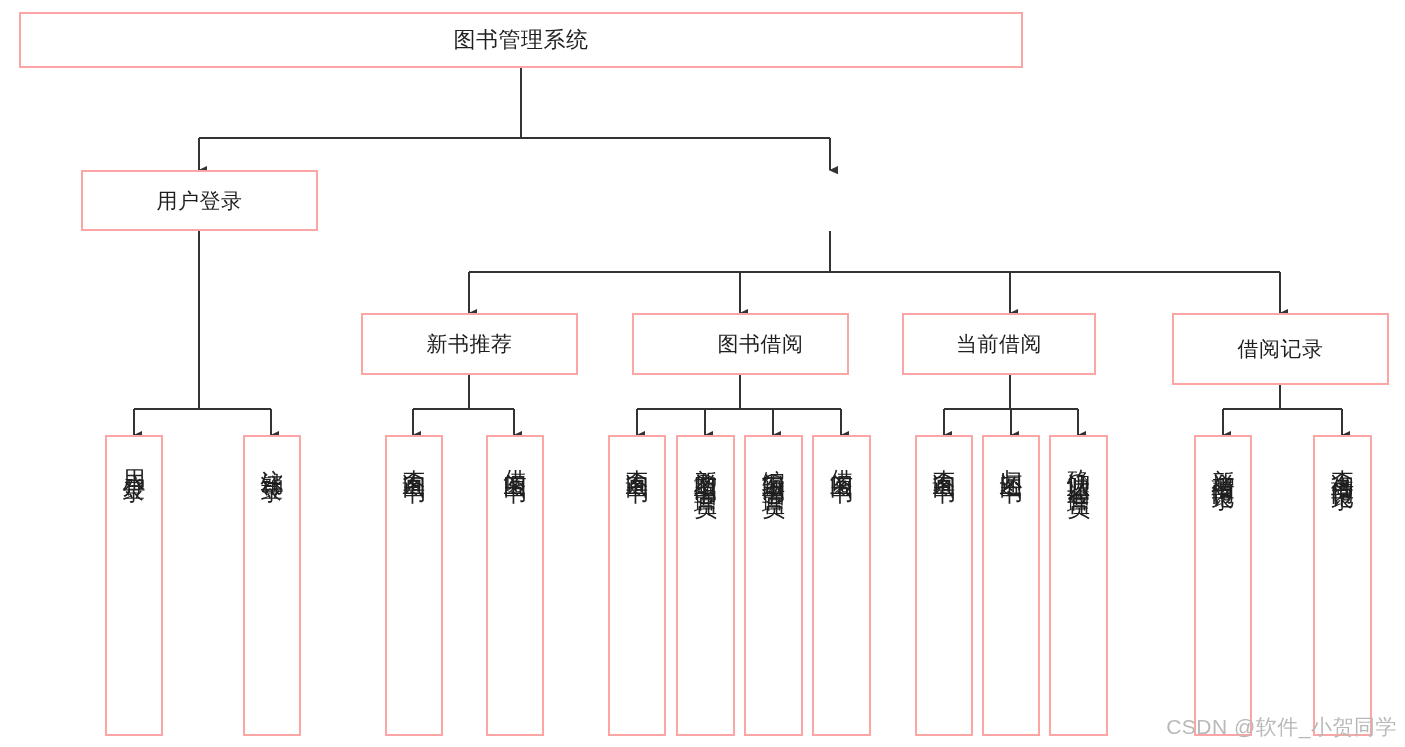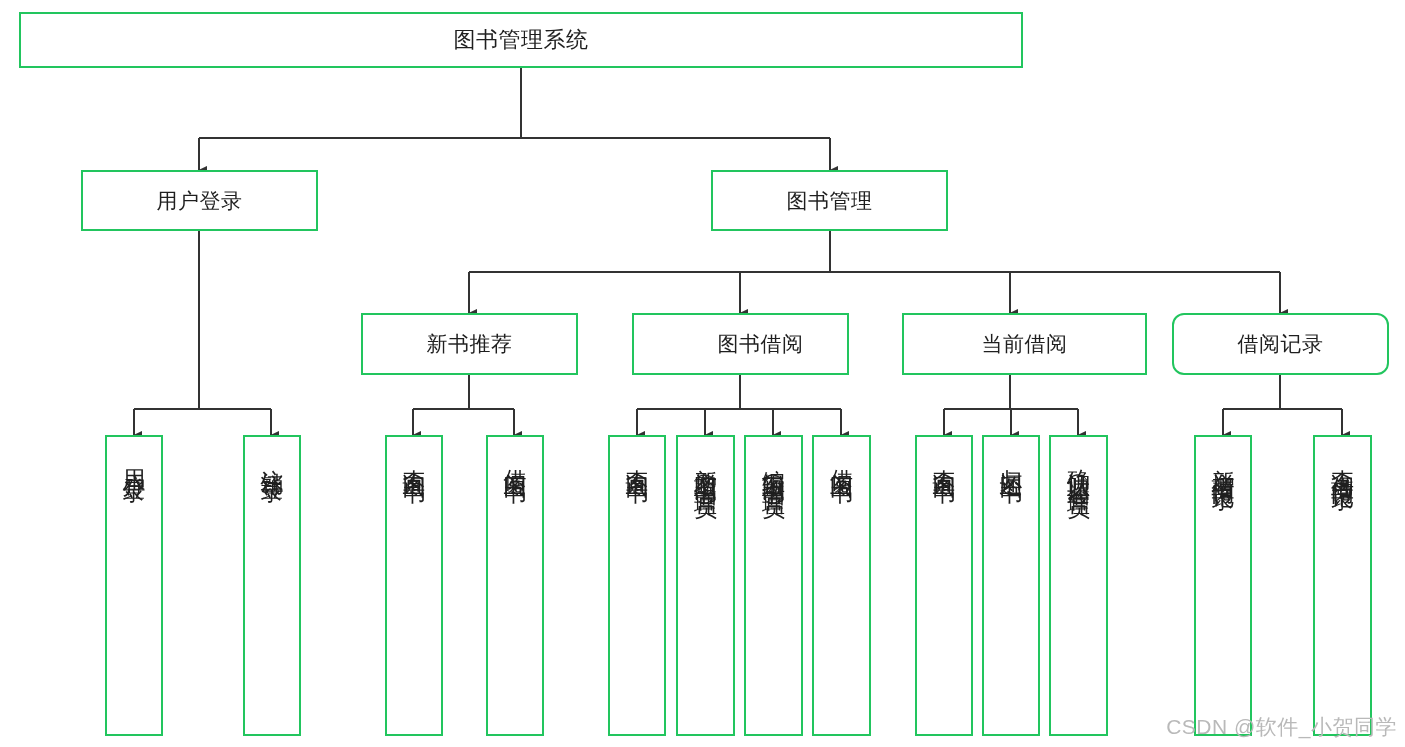--- a/index.html
+++ b/index.html
@@ -23,21 +23,21 @@
     left: 0;
     top: 0;
     width: 1405px;
     height: 747px;
     pointer-events: none;
   }
   .node {
     position: absolute;
     box-sizing: border-box;
     background: #ffffff;
-    border: 2px solid #22c55e;
+    border: 2px solid #fca5a5;
     display: flex;
     align-items: center;
     justify-content: center;
     color: #1a1a1a;
   }
   .node .lbl {
     display: block;
     text-align: center;
     line-height: 1.12;
     color: #1f1f1f;
@@ -127,34 +127,31 @@
     </g>
   </svg>
 
   <div class="node root horiz" style="left:19px; top:12px; width:1004px; height:56px;">
     <span class="lbl">图书管理系统</span>
   </div>
 
   <div class="node horiz" style="left:81px; top:170px; width:237px; height:61px;">
     <span class="lbl">用户登录</span>
   </div>
-  <div class="node horiz" style="left:711px; top:170px; width:237px; height:61px;">
-    <span class="lbl">图书管理</span>
-  </div>
 
   <div class="node horiz" style="left:361px; top:313px; width:217px; height:62px;">
     <span class="lbl">新书推荐</span>
   </div>
   <div class="node horiz" style="left:632px; top:313px; width:217px; height:62px;padding-left:40px;">
     <span class="lbl">图书借阅</span>
   </div>
-  <div class="node horiz" style="left:902px; top:313px; width:245px; height:62px;">
+  <div class="node horiz" style="left:902px; top:313px; width:194px; height:62px;">
     <span class="lbl">当前借阅</span>
   </div>
-  <div class="node horiz" style="left:1172px; top:313px; width:217px; height:62px;border-radius:12px;">
+  <div class="node horiz" style="left:1172px; top:313px; width:217px; height:72px;">
     <span class="lbl">借阅记录</span>
   </div>
 
   <div class="node leaf" style="left:105px; top:435px; width:58px; height:301px;">
     <span class="lbl">用户登录</span>
   </div>
   <div class="node leaf" style="left:243px; top:435px; width:58px; height:301px;">
     <span class="lbl">注销登录</span>
   </div>
 

